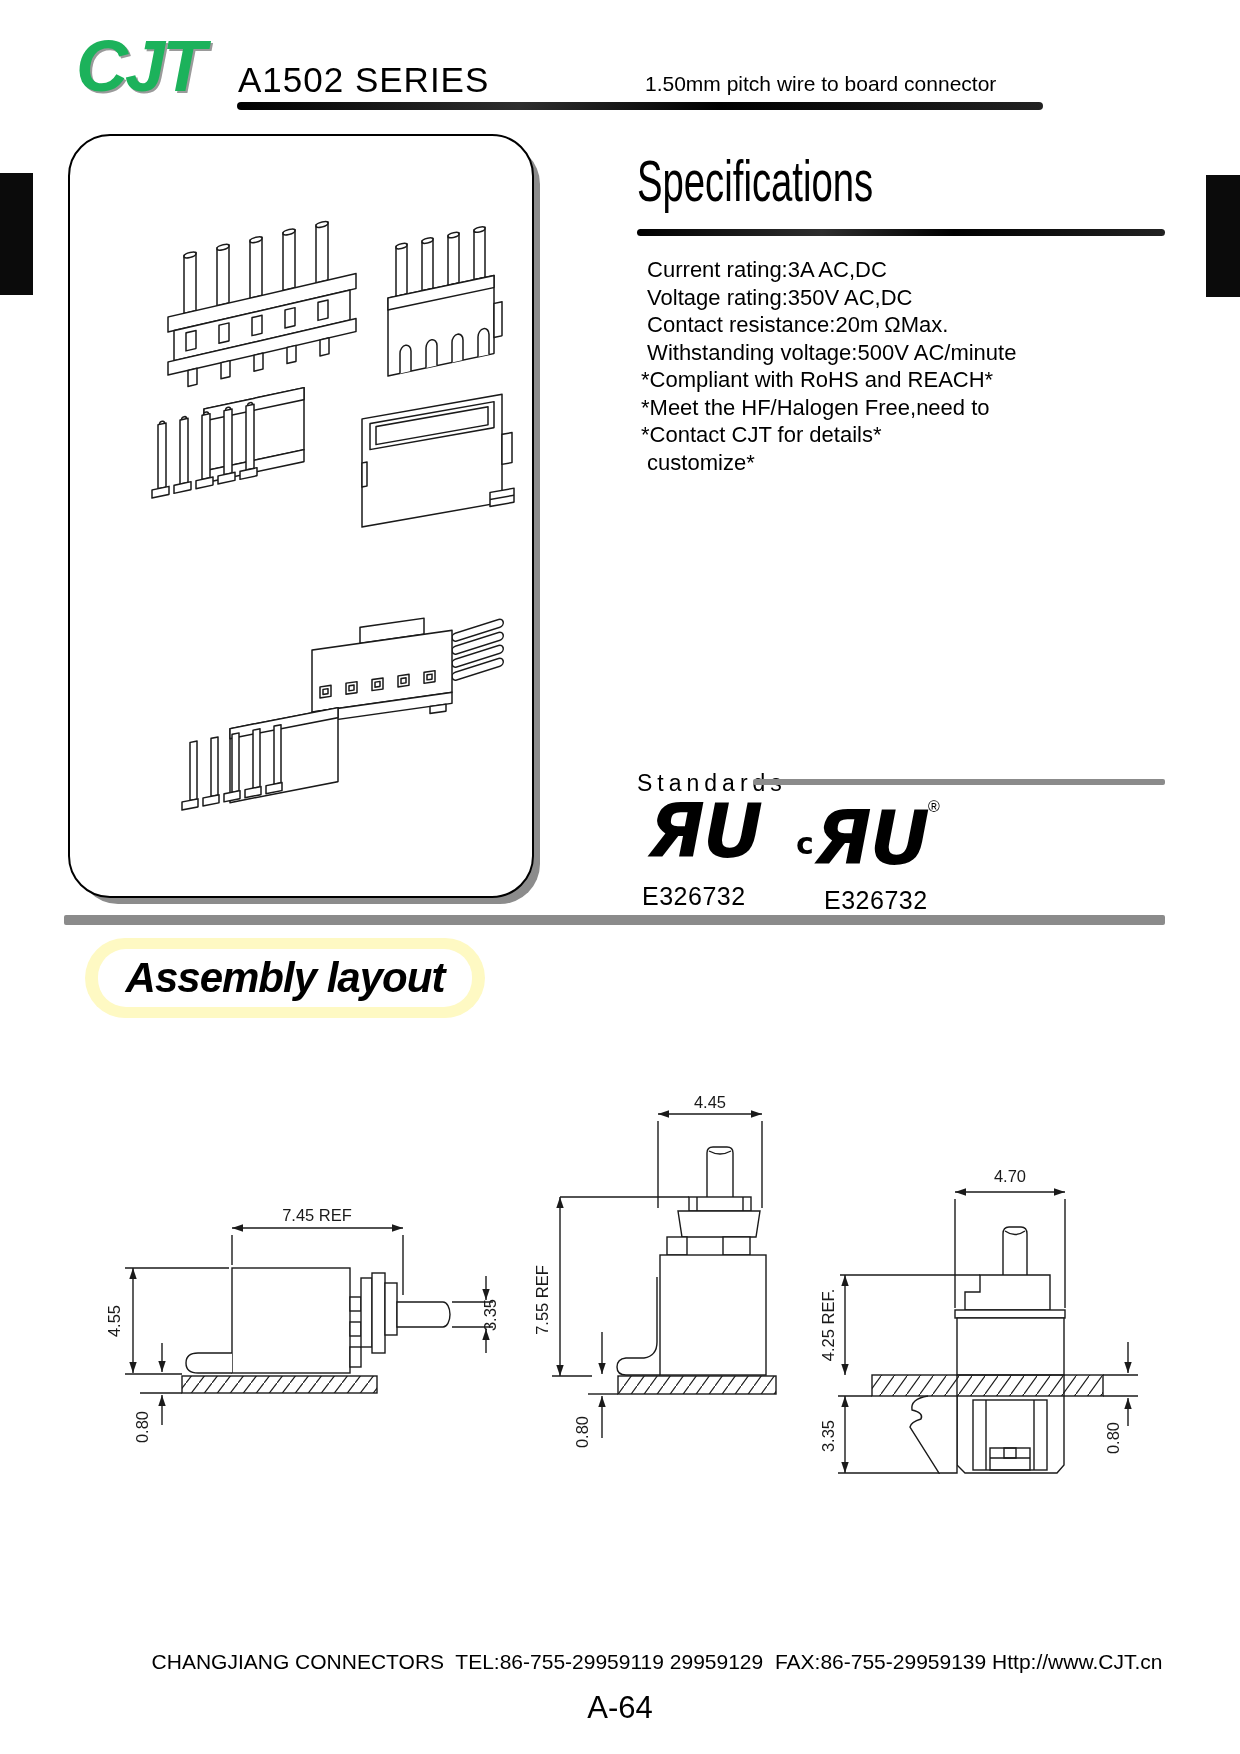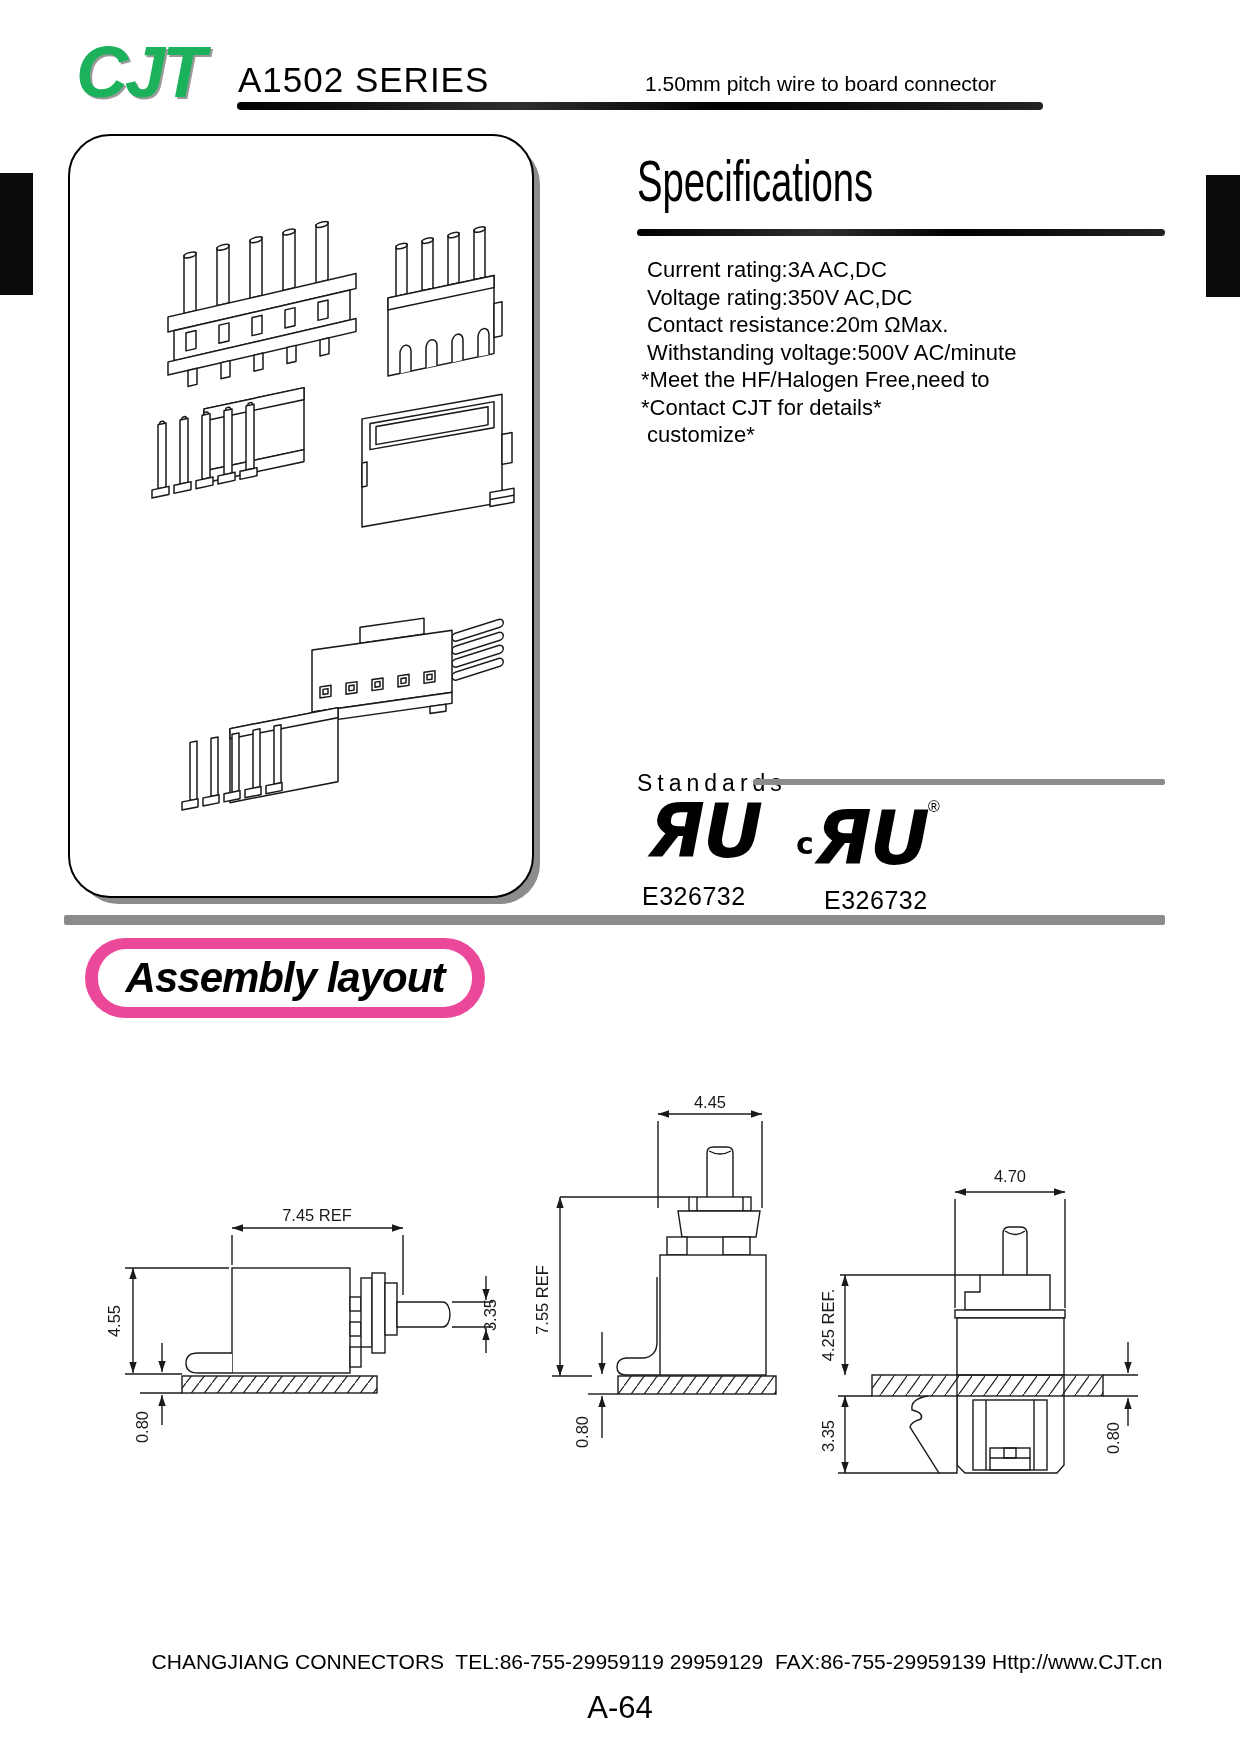--- a/index.html
+++ b/index.html
@@ -16,33 +16,33 @@
   .product-box{border:2.5px solid #000;border-radius:42px;background:#fff;
                box-shadow:8px 8px 0 -2px #8c8c8c;}
   .spec-title{font-size:58px;line-height:1;transform:scaleX(0.66);transform-origin:left top;white-space:nowrap;}
   .spec-line{font-size:22px;line-height:27.5px;white-space:pre;}
   .standards-title{font-size:23px;letter-spacing:5px;}
   .ulglyph{font-family:"DejaVu Sans",sans-serif;font-weight:bold;font-style:italic;
            font-size:74px;line-height:0.9;letter-spacing:-2px;display:inline-block;}
   .cprefix{font-weight:bold;font-size:30px;vertical-align:10px;margin-right:1px;font-family:"DejaVu Sans",sans-serif;}
   .reg{font-size:16px;vertical-align:52px;}
   .cert{font-size:25px;letter-spacing:0.5px;}
-  .badge-outer{background:#ec4899;border-radius:40px;}
+  .badge-outer{background:#fef9c3;border-radius:40px;}
   .badge-inner{position:absolute;left:13px;top:11px;right:13px;bottom:11px;background:#fff;border-radius:28px;
                display:flex;align-items:center;justify-content:center;}
   .badge-text{font-size:42px;font-weight:bold;font-style:italic;letter-spacing:-1px;}
   .footer-line{width:100%;text-align:center;font-size:21px;white-space:pre;}
   .page-num{width:100%;text-align:center;font-size:31px;}
   svg text{font-family:"Liberation Sans",sans-serif;}
   .dimtxt{font-size:16.5px;fill:#1a1a1a;}
 </style>
 </head>
 <body>
 
-<div class="abs logo" style="left:76px;top:36px;">CJT</div>
+<div class="abs logo" style="left:76px;top:30px;">CJT</div>
 <div class="abs series" style="left:238px;top:60px;">A1502 SERIES</div>
 <div class="abs subtitle" style="left:645px;top:72px;">1.50mm pitch wire to board connector</div>
 <div class="abs rule-dark" style="left:237px;top:102px;width:806px;height:8px;"></div>
 
 <div class="abs side-tab" style="left:0;top:173px;width:33px;height:122px;"></div>
 <div class="abs side-tab" style="left:1206px;top:175px;width:34px;height:122px;"></div>
 
 <div class="abs product-box" style="left:68px;top:134px;width:462px;height:760px;">
 
   <svg class="abs" style="left:92px;top:78px;" width="200" height="185" viewBox="0 0 200 185">
@@ -170,20 +170,21 @@
 </div>
 
 <div class="abs spec-title" style="left:637px;top:152px;">Specifications</div>
 <div class="abs rule-dark" style="left:637px;top:229px;width:528px;height:7px;"></div>
 
 <div class="abs" style="left:641px;top:256px;">
   <div class="spec-line"> Current rating:3A AC,DC</div>
   <div class="spec-line"> Voltage rating:350V AC,DC</div>
   <div class="spec-line"> Contact resistance:20m ΩMax.</div>
   <div class="spec-line"> Withstanding voltage:500V AC/minute</div>
+  <div class="spec-line">*Compliant with RoHS and REACH*</div>
   <div class="spec-line">*Meet the HF/Halogen Free,need to</div>
   <div class="spec-line">*Contact CJT for details*</div>
   <div class="spec-line"> customize*</div>
 </div>
 
 <div class="abs standards-title" style="left:637px;top:770px;">Standards</div>
 <div class="abs bar-gray" style="left:753px;top:779px;width:412px;height:6px;"></div>
 
 <div class="abs" style="left:648px;top:798px;">
   <span class="ulglyph">ЯU</span>

